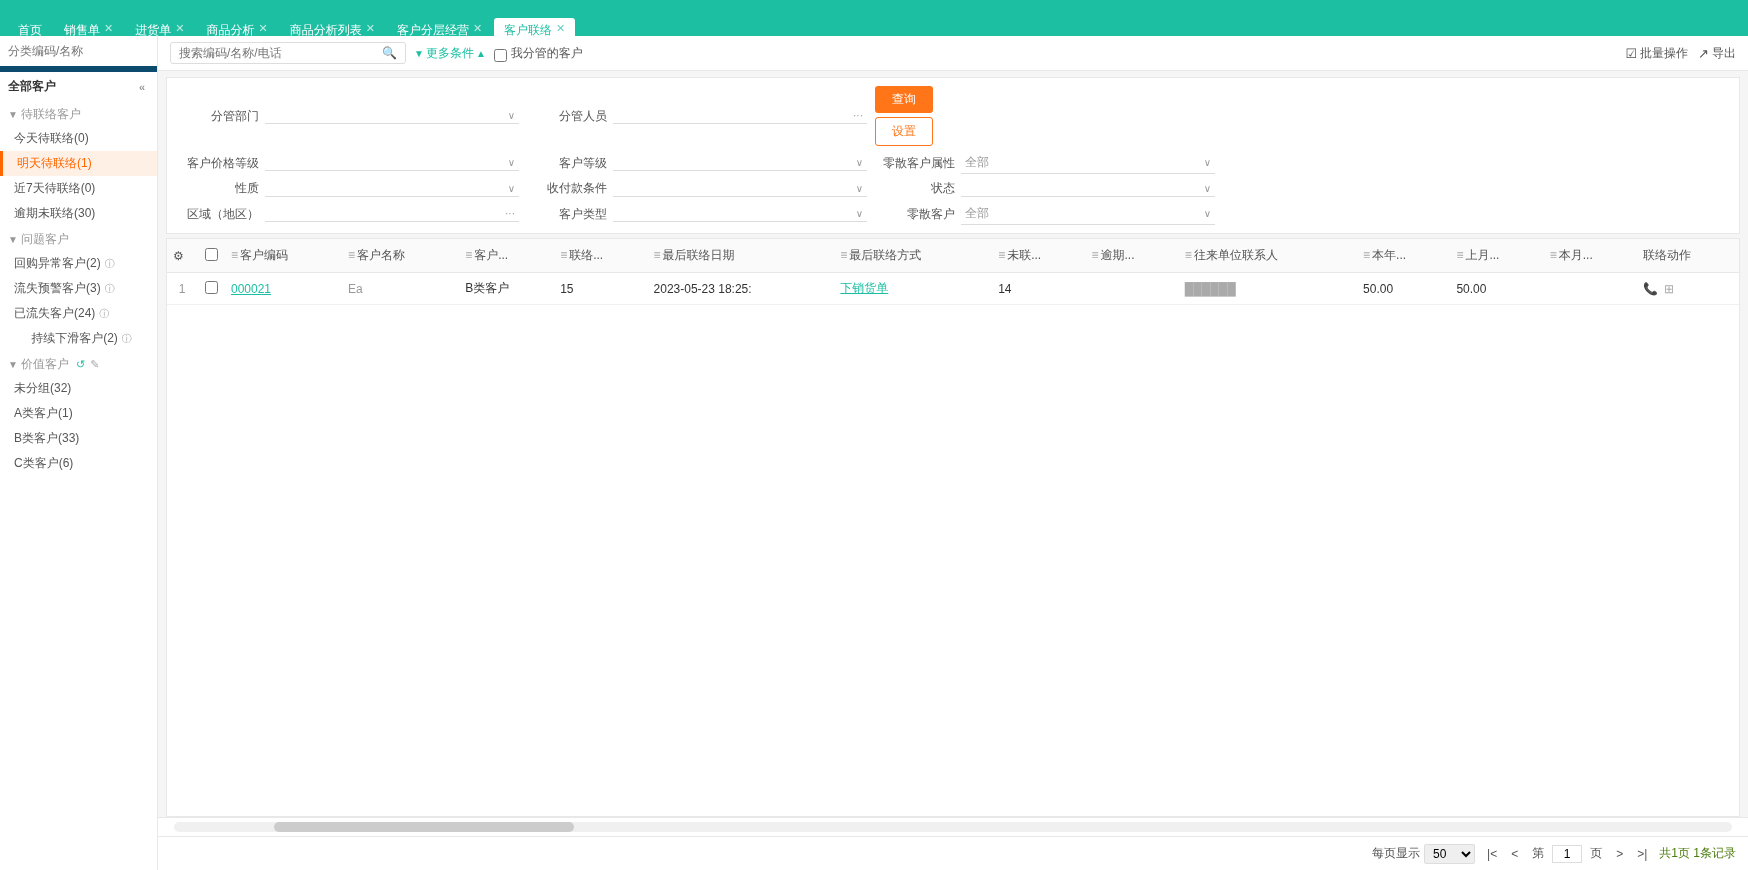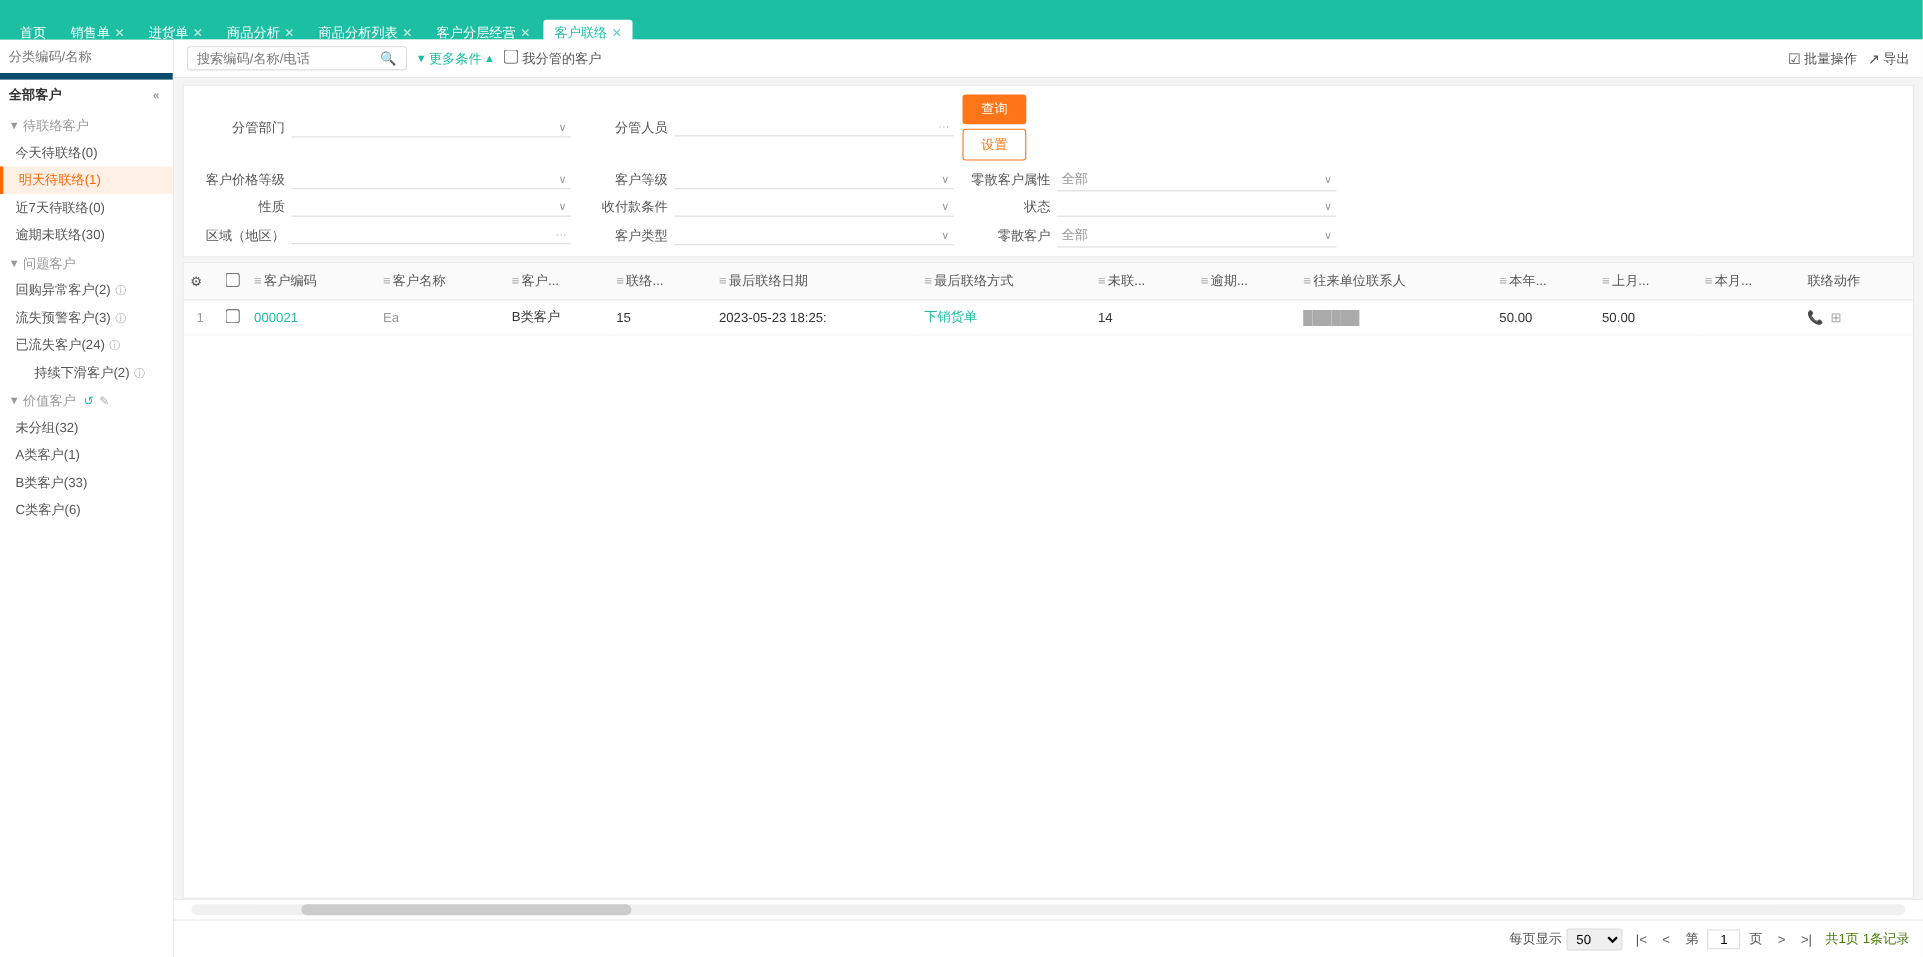--- a/index.html
+++ b/index.html
@@ -14,21 +14,20 @@
       padding: 0 8px;
       gap: 2px;
     }
     .nav-item {
       color: #fff;
       padding: 4px 10px;
       cursor: pointer;
       border-radius: 3px 3px 0 0;
       white-space: nowrap;
       display: flex;
-      align-items: center;
       gap: 4px;
       font-size: 13px;
       margin-top: 24px;
     }
     .nav-item.active { background: #fff; color: #1dbfa3; }
     .nav-item .close-x { font-size: 11px; opacity: 0.7; }
 
     
     .main-layout {
       display: flex;
@@ -104,39 +103,39 @@
       gap: 8px;
       border-bottom: 1px solid #e8e8e8;
     }
     .search-input-wrap {
       display: flex;
       align-items: center;
       border: 1px solid #ddd;
       border-radius: 3px;
       padding: 3px 8px;
       gap: 4px;
-      width: 200px;
+      width: 236px;
     }
     .search-input-wrap input {
       border: none;
       outline: none;
       font-size: 12px;
       color: #999;
       width: 100%;
     }
     .more-conditions {
       color: #1dbfa3;
       cursor: pointer;
       display: flex;
       align-items: center;
       gap: 2px;
     }
     .my-customers {
       display: flex;
-      align-items: flex-start;
+      align-items: flex-end;
       gap: 4px;
       color: #555;
       cursor: pointer;
     }
     .spacer { flex: 1; }
     .toolbar-right {
       display: flex;
       align-items: center;
       gap: 10px;
     }
@@ -233,21 +232,21 @@
       font-size: 12px;
     }
     th .col-icon { color: #aaa; margin-right: 2px; }
     td {
       padding: 7px 6px;
       border-bottom: 1px solid #f0f0f0;
       color: #333;
       white-space: nowrap;
       font-size: 12px;
     }
-    .link-text { color: #1dbfa3; cursor: pointer; }
+    .link-text { color: #1dbfa3; cursor: pointer; text-decoration: underline; }
     .action-icons { display: flex; gap: 6px; color: #aaa; cursor: pointer; }
 
     
     .pagination {
       display: flex;
       align-items: center;
       justify-content: flex-end;
       padding: 6px 12px;
       background: #fff;
       border-top: 1px solid #e8e8e8;

